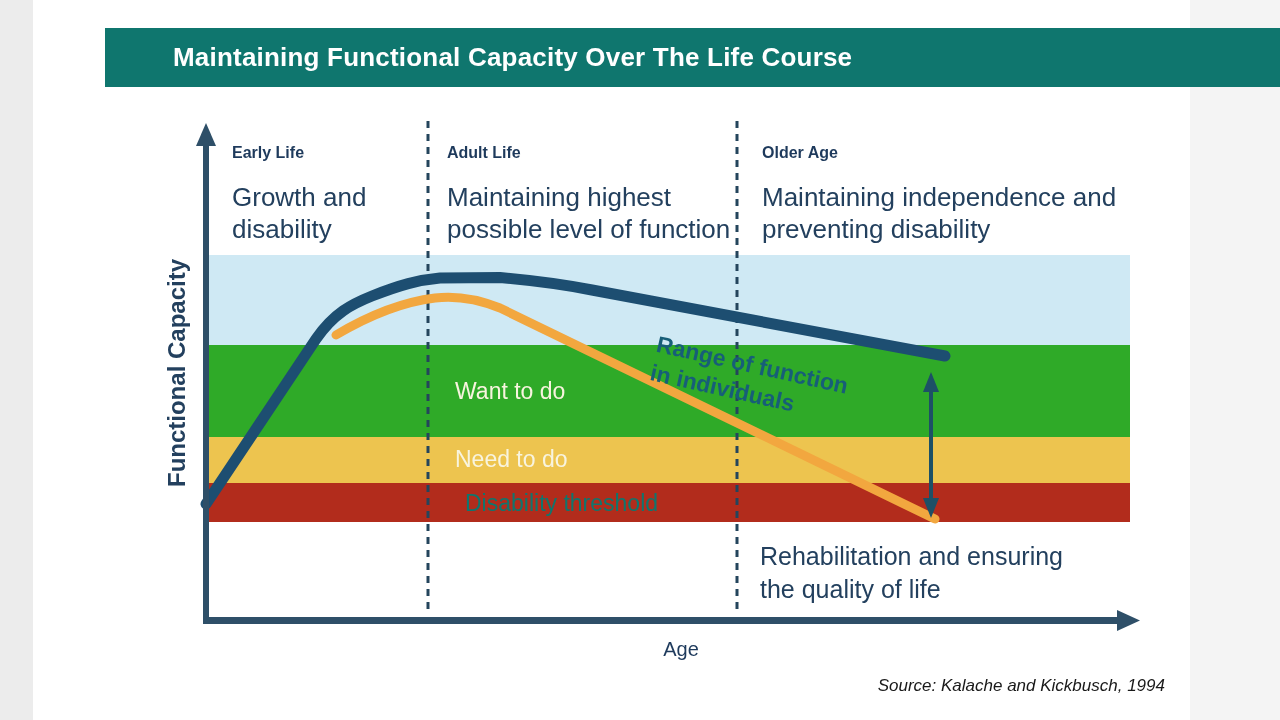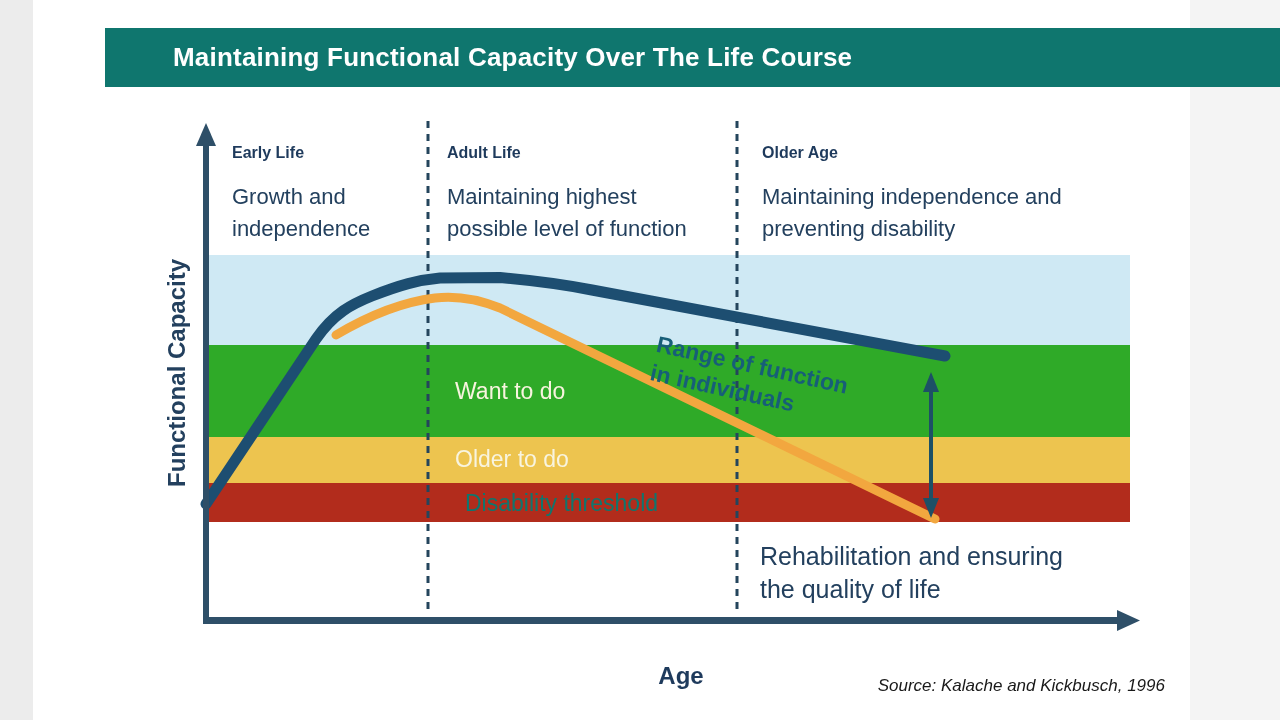--- a/index.html
+++ b/index.html
@@ -7,36 +7,36 @@
           font-family:"Liberation Sans", sans-serif;}
   .margin-strip{position:absolute;top:0;height:720px;}
   #margin-left{left:0;width:33px;background:#ececec;}
   #margin-right{left:1190px;width:90px;background:#f4f4f4;}
   #title-bar{position:absolute;left:105px;top:28px;width:1184px;height:59px;background:#0f766e;}
   #title-bar .title-text{position:absolute;left:68px;top:0;line-height:59px;color:#ffffff;
           font-size:26px;font-weight:700;letter-spacing:.2px;white-space:nowrap;}
   svg{position:absolute;left:0;top:0;}
   .stage{position:absolute;top:138px;color:#23405e;}
   .stage-heading{font-size:16px;font-weight:700;color:#1e3a5c;margin:0 0 13px 0;line-height:30px;}
-  .stage-desc{font-size:22px;line-height:32px;font-weight:400;}
+  .stage-desc{font-size:26px;line-height:32px;font-weight:400;}
   #stage-early{left:232px;}
   #stage-adult{left:447px;}
   #stage-older{left:762px;}
   .band-label{position:absolute;font-size:23px;font-weight:400;white-space:nowrap;}
   #label-want{left:455px;top:378px;color:#f8f4df;}
   #label-need{left:455px;top:446px;color:#f8f4df;}
   #label-disability{left:465px;top:490px;color:#0f766e;}
   #range-label{position:absolute;left:660px;top:330px;transform:rotate(12.5deg);
           transform-origin:0 0;color:#175e78;font-size:23px;font-weight:700;
           line-height:29px;white-space:nowrap;}
   #rehab-note{position:absolute;left:760px;top:540px;color:#23405e;font-size:25px;line-height:33px;}
   #y-axis-label{position:absolute;left:177px;top:373px;transform:translate(-50%,-50%) rotate(-90deg);
           color:#23405e;font-size:24px;font-weight:700;white-space:nowrap;}
   #x-axis-label{position:absolute;left:681px;top:638px;transform:translateX(-50%);
-          color:#1e3a5c;font-size:24px;font-weight:700;white-space:nowrap;margin-top:24px;}
+          color:#1e3a5c;font-size:20px;font-weight:400;white-space:nowrap;}
   #source-note{position:absolute;right:115px;top:676px;color:#191919;font-size:17px;
           font-style:italic;white-space:nowrap;}
 </style>
 </head>
 <body>
 
 <div id="canvas">
 
   <div id="margin-left" class="margin-strip"></div>
   <div id="margin-right" class="margin-strip"></div>
@@ -65,49 +65,49 @@
     <path d="M206 620 V142" fill="none" stroke-width="6" stroke="#2e4f68"></path>
     <polygon points="206,123 196,146 216,146" fill="#2e4f68"></polygon>
     <path d="M203 620.5 H1120" fill="none" stroke-width="7" stroke="#2e4f68"></path>
     <polygon points="1140,620.5 1117,610 1117,631" fill="#2e4f68"></polygon>
   </svg>
 
   <div id="stage-early" class="stage">
     <div class="stage-heading">Early Life</div>
     <div class="stage-desc">
       <div>Growth and</div>
-      <div>independence</div>
+      <div>disability</div>
     </div>
   </div>
   <div id="stage-adult" class="stage">
     <div class="stage-heading">Adult Life</div>
     <div class="stage-desc">
       <div>Maintaining highest</div>
       <div>possible level of function</div>
     </div>
   </div>
   <div id="stage-older" class="stage">
     <div class="stage-heading">Older Age</div>
     <div class="stage-desc">
       <div>Maintaining independence and</div>
       <div>preventing disability</div>
     </div>
   </div>
 
   <div id="label-want" class="band-label">Want to do</div>
-  <div id="label-need" class="band-label">Older to do</div>
+  <div id="label-need" class="band-label">Need to do</div>
   <div id="label-disability" class="band-label">Disability threshold</div>
 
   <div id="range-label">
     <div>Range of function</div>
     <div>in individuals</div>
   </div>
 
   <div id="rehab-note">
     <div>Rehabilitation and ensuring</div>
     <div>the quality of life</div>
   </div>
 
   <div id="y-axis-label">Functional Capacity</div>
   <div id="x-axis-label">Age</div>
-  <div id="source-note">Source: Kalache and Kickbusch, 1996</div>
+  <div id="source-note">Source: Kalache and Kickbusch, 1994</div>
 
 </div>
 
 </body></html>

